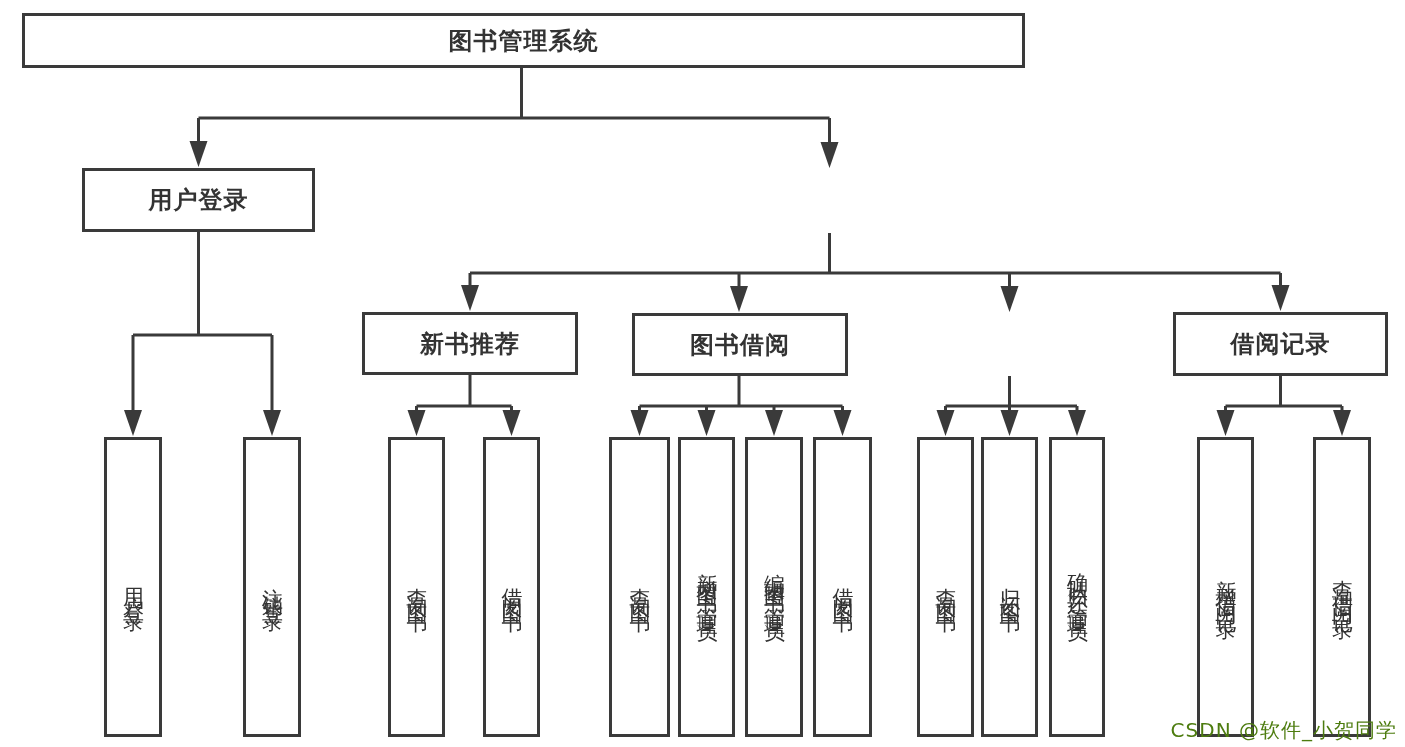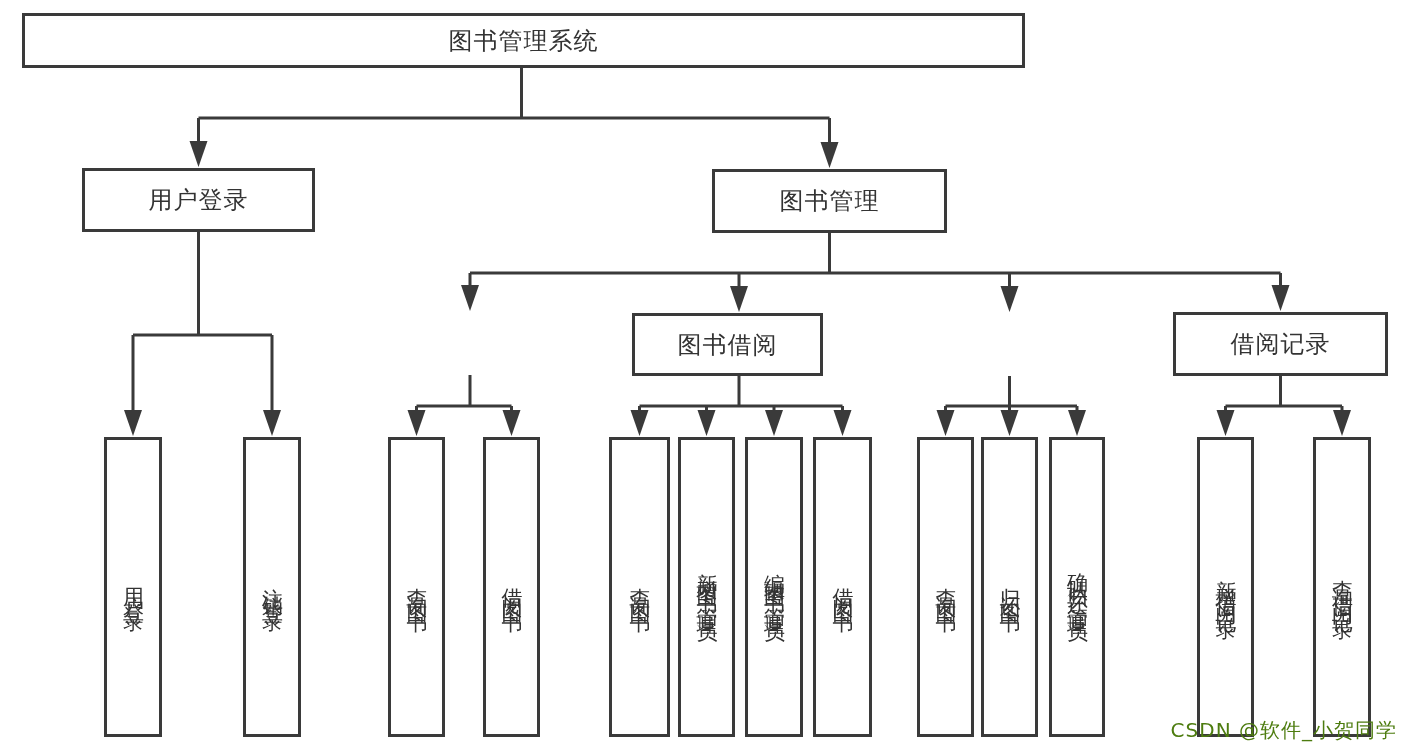--- a/index.html
+++ b/index.html
@@ -27,20 +27,21 @@
     color: #333333;
     display: flex;
     align-items: center;
     justify-content: center;
     text-align: center;
   }
   .box.h {
     font-size: 24px;
     letter-spacing: 1px;
     white-space: nowrap;
+    font-weight: bold;
   }
   .box.v {
     font-size: 21px;
     writing-mode: vertical-rl;
     text-orientation: mixed;
     letter-spacing: 8px;
     line-height: 1;
   }
   .box.v.long { letter-spacing: 7px; }
   .watermark {
@@ -94,23 +95,23 @@
       <polygon points="1000.5,410 1018.5,410 1009.5,436"></polygon>
       <polygon points="1068,410 1086,410 1077,436"></polygon>
       <polygon points="1216.5,410 1234.5,410 1225.5,436"></polygon>
       <polygon points="1333,410 1351,410 1342,436"></polygon>
     </g>
   </svg>
 
   <div class="box h" style="left:22px; top:13px; width:1003px; height:55px;">图书管理系统</div>
 
   <div class="box h" style="left:82px; top:168px; width:233px; height:64px;">用户登录</div>
-  <div class="box h" style="left:712px; top:169px; width:235px; height:64px;">图书管理</div>
 
-  <div class="box h" style="left:632px; top:313px; width:191px; height:63px;">图书借阅</div>
+  <div class="box h" style="left:362px; top:312px; width:216px; height:63px;">新书推荐</div>
+  <div class="box h" style="left:632px; top:313px; width:216px; height:63px;">图书借阅</div>
   <div class="box h" style="left:1173px; top:312px; width:215px; height:64px;">借阅记录</div>
 
   <div class="box v" style="left:104px; top:437px; width:58px; height:300px;">用户登录</div>
   <div class="box v" style="left:243px; top:437px; width:58px; height:300px;">注销登录</div>
 
   <div class="box v" style="left:388px; top:437px; width:57px; height:300px;">查询图书</div>
   <div class="box v" style="left:483px; top:437px; width:57px; height:300px;">借阅图书</div>
 
   <div class="box v" style="left:609px; top:437px; width:61px; height:300px;">查询图书</div>
   <div class="box v long" style="left:678px; top:437px; width:57px; height:300px;">新增图书（管理员）</div>

